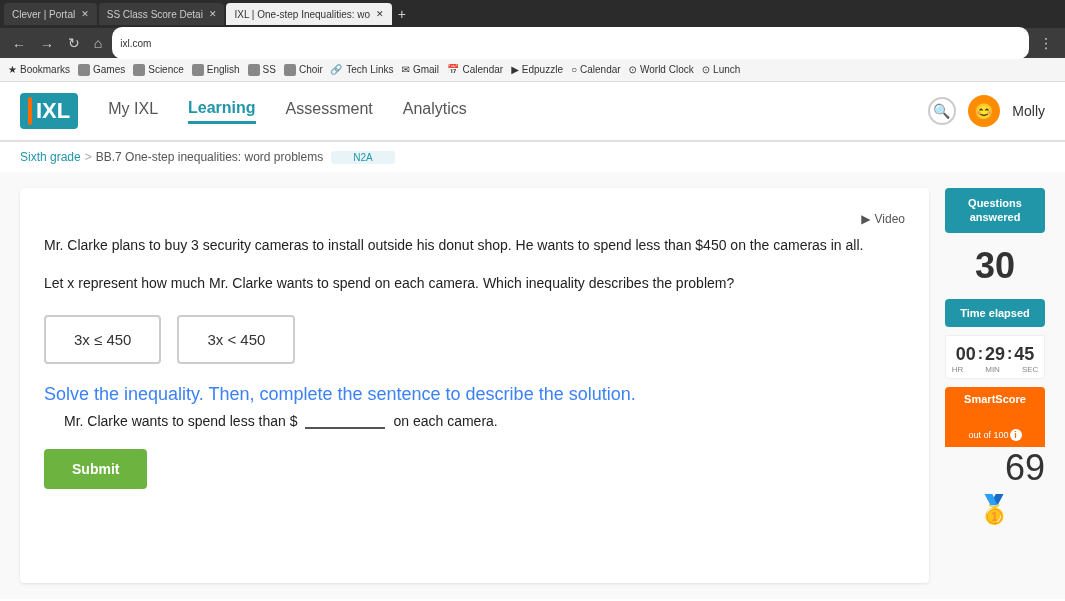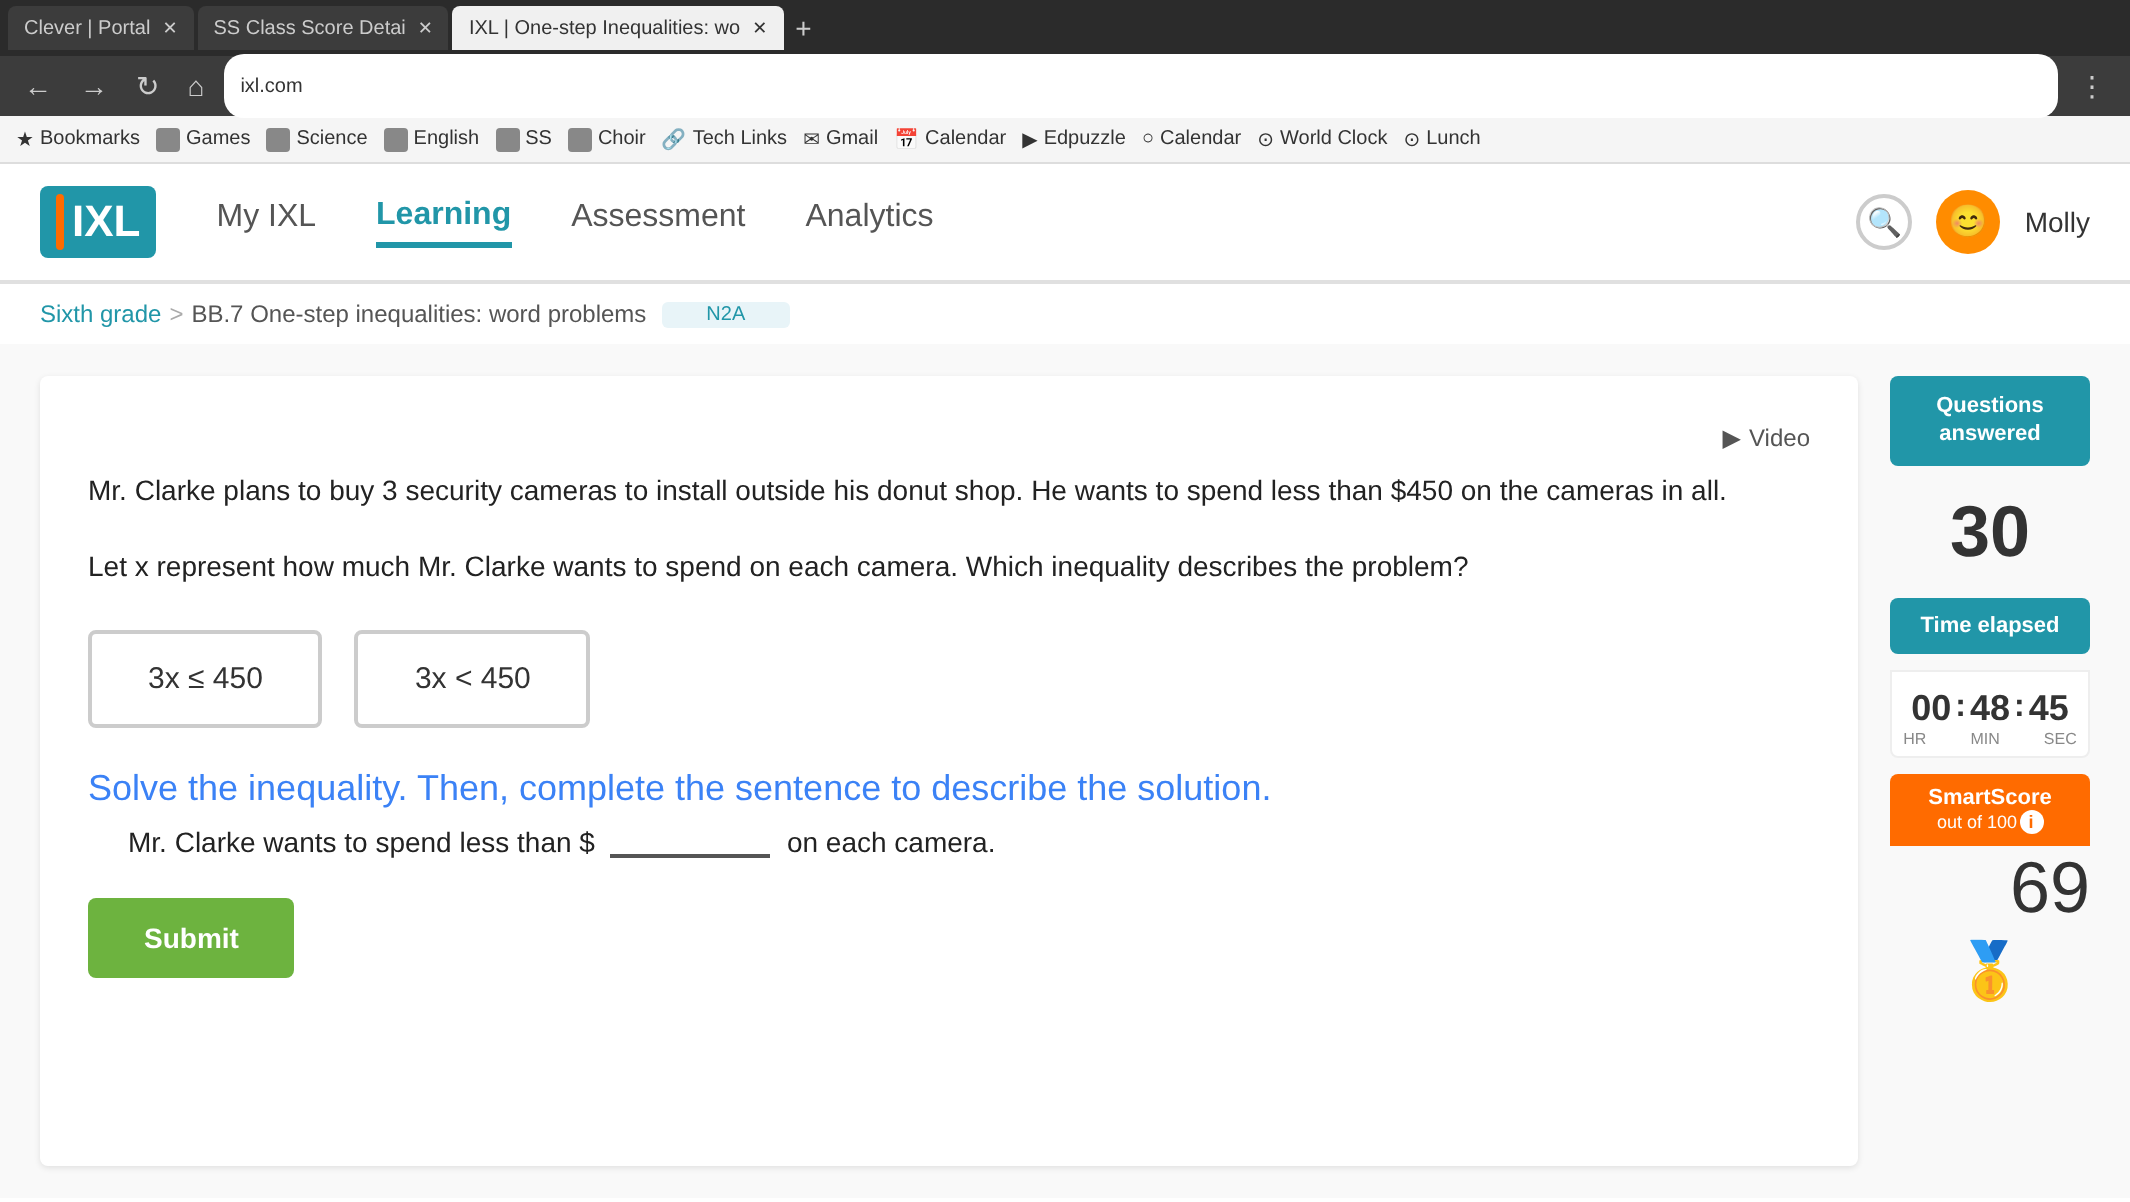--- a/index.html
+++ b/index.html
@@ -374,20 +374,21 @@
       font-weight: bold;
       text-align: center;
     }
     .smart-score-sublabel {
       font-size: 9px;
       font-weight: normal;
       display: flex;
       align-items: center;
       justify-content: center;
       gap: 1px;
+      margin-top: 24px;
     }
     .smart-score-number {
       font-size: 36px;
       font-weight: normal;
       color: #333;
       text-align: right;
     }
     .medal-icon {
       text-align: center;
       font-size: 28px;
@@ -567,21 +568,21 @@
         <span>Time
 elapsed</span>
       </div>
       <div class="time-block">
         <div class="time-display">
           <div class="time-segment">
             <div>00</div>
           </div>
           <div class="time-sep">:</div>
           <div class="time-segment">
-            <div>48</div>
+            <div>29</div>
           </div>
           <div class="time-sep">:</div>
           <div class="time-segment">
             <div>45</div>
           </div>
         </div>
         <div class="time-label-row">
           <span>HR</span>
           <span style="margin: 0 18px;">MIN</span>
           <span>SEC</span>

